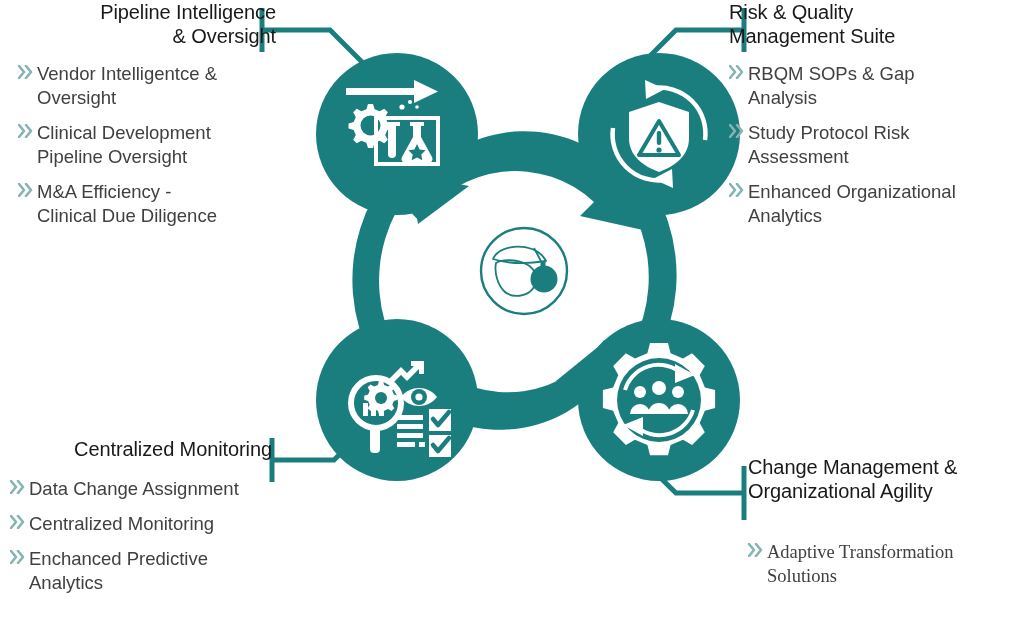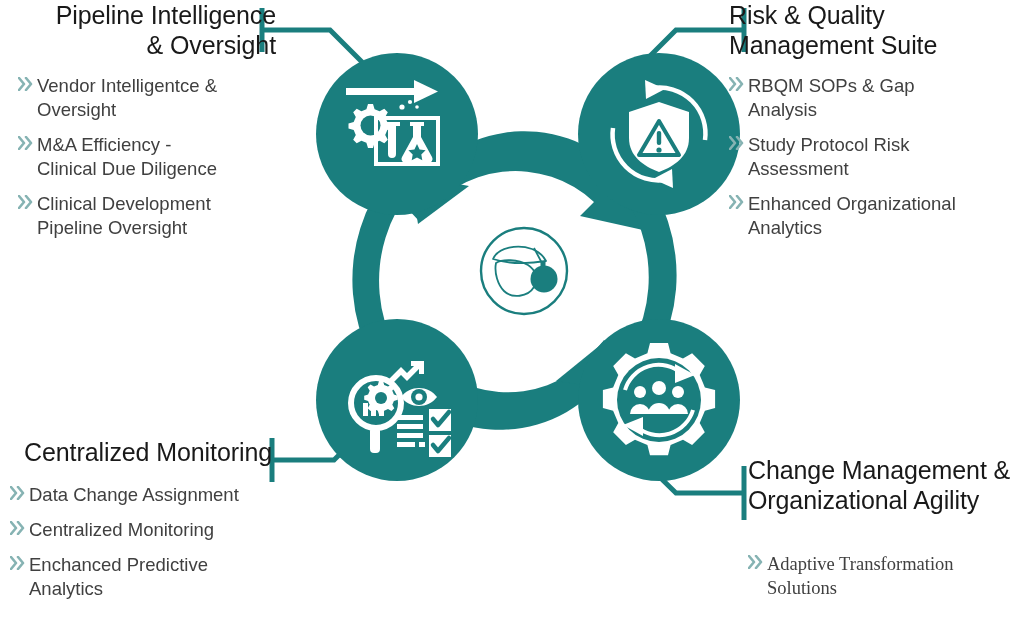--- a/index.html
+++ b/index.html
@@ -34,21 +34,21 @@
     display: block;
   }
 
   
   .quadrant {
     position: absolute;
     box-sizing: border-box;
   }
   .quadrant-heading {
     color: #191919;
-    font-size: 25px;
+    font-size: 20px;
     font-weight: 400;
     line-height: 1.20;
     letter-spacing: -0.1px;
     margin: 0 0 14px 0;
     white-space: pre-line;
   }
   .quadrant.align-right .quadrant-heading {
     text-align: right;
   }
   .bullet-list {
@@ -328,32 +328,32 @@
         <span class="bullet-text">Vendor Intelligentce &amp;
 Oversight</span>
       </li>
       <li class="bullet-item">
         <span class="bullet-chevron">
           <svg width="17" height="14" viewBox="0 0 17 14">
               <path d="M1,1 L6,7 L1,13" fill="none" stroke="currentColor" stroke-width="2.6" stroke-linecap="round" stroke-linejoin="round"></path>
               <path d="M8,1 L13,7 L8,13" fill="none" stroke="currentColor" stroke-width="2.6" stroke-linecap="round" stroke-linejoin="round"></path>
             </svg>
         </span>
+        <span class="bullet-text">Clinical Development
+Pipeline Oversight</span>
+      </li>
+      <li class="bullet-item">
+        <span class="bullet-chevron">
+          <svg width="17" height="14" viewBox="0 0 17 14">
+              <path d="M1,1 L6,7 L1,13" fill="none" stroke="currentColor" stroke-width="2.6" stroke-linecap="round" stroke-linejoin="round"></path>
+              <path d="M8,1 L13,7 L8,13" fill="none" stroke="currentColor" stroke-width="2.6" stroke-linecap="round" stroke-linejoin="round"></path>
+            </svg>
+        </span>
         <span class="bullet-text">M&amp;A Efficiency -
 Clinical Due Diligence</span>
-      </li>
-      <li class="bullet-item">
-        <span class="bullet-chevron">
-          <svg width="17" height="14" viewBox="0 0 17 14">
-              <path d="M1,1 L6,7 L1,13" fill="none" stroke="currentColor" stroke-width="2.6" stroke-linecap="round" stroke-linejoin="round"></path>
-              <path d="M8,1 L13,7 L8,13" fill="none" stroke="currentColor" stroke-width="2.6" stroke-linecap="round" stroke-linejoin="round"></path>
-            </svg>
-        </span>
-        <span class="bullet-text">Clinical Development
-Pipeline Oversight</span>
       </li>
     </ul>
   </div>
 
   <div class="quadrant" id="quadrant-risk">
     <h2 class="quadrant-heading">Risk &amp; Quality
 Management Suite</h2>
     <ul class="bullet-list">
       <li class="bullet-item">
         <span class="bullet-chevron">

